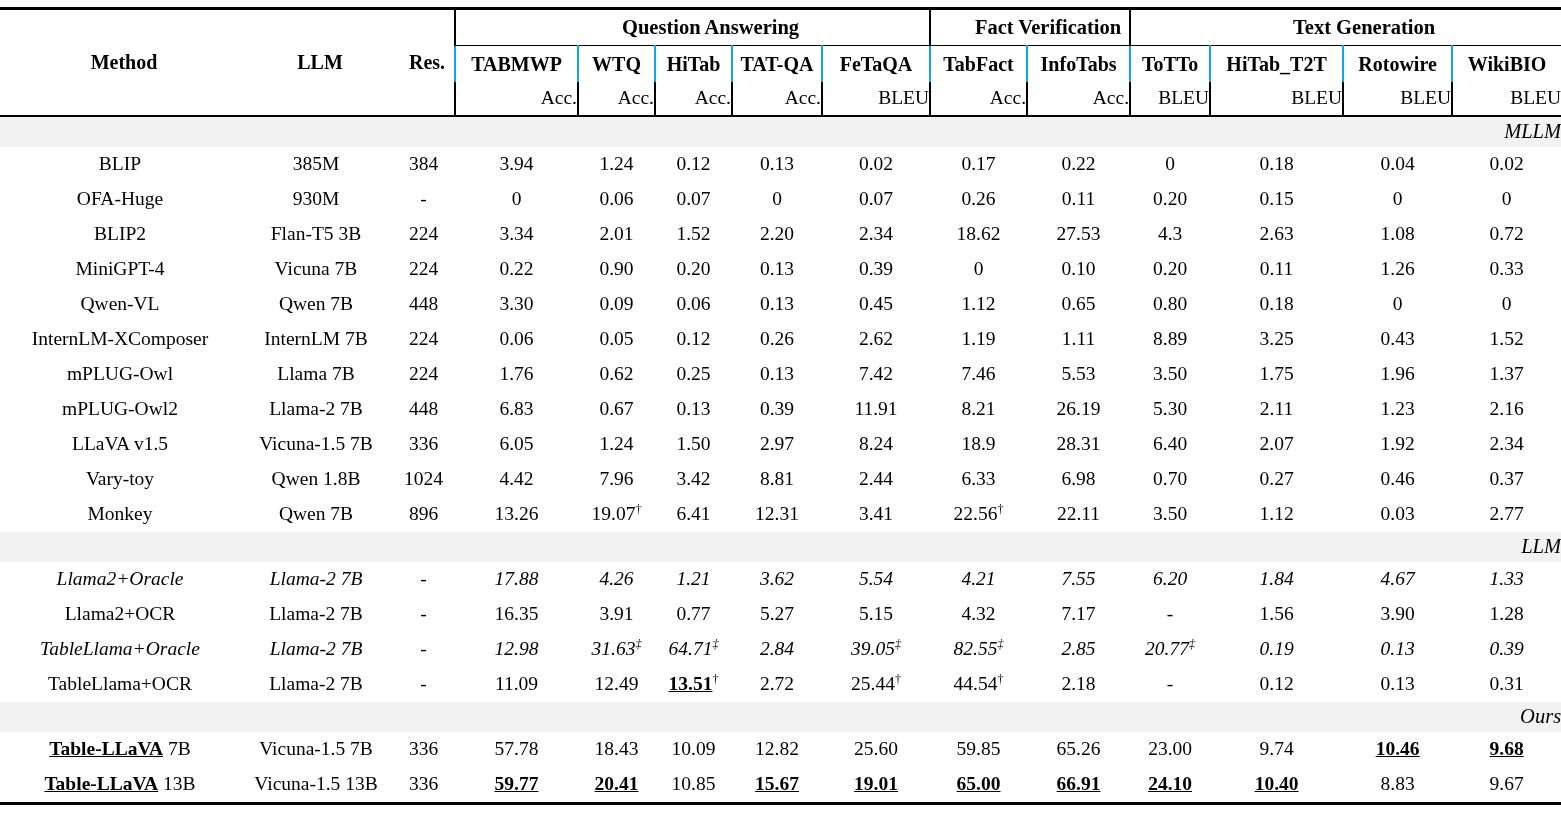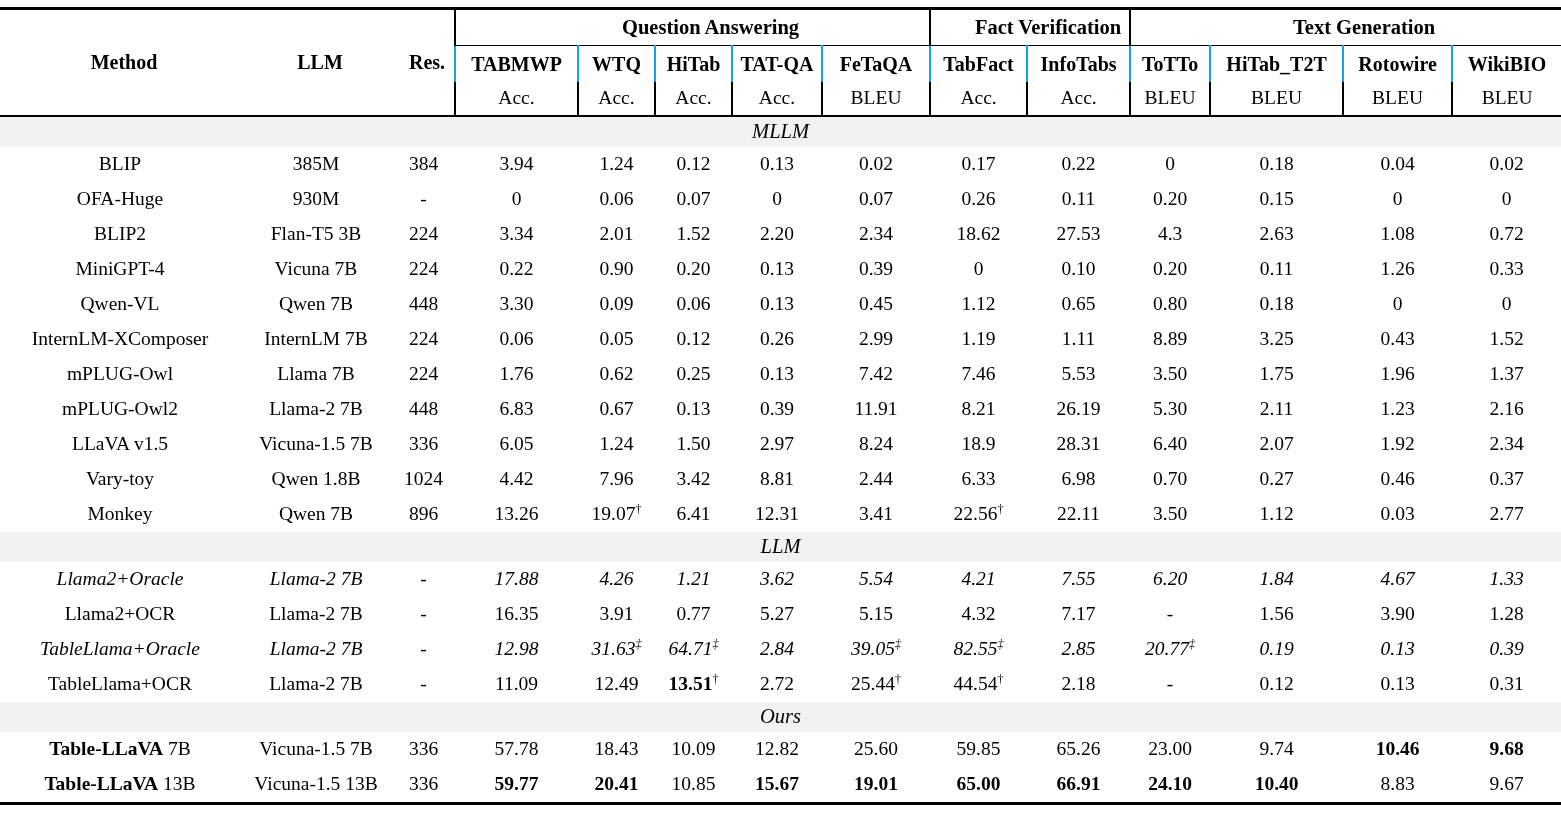--- a/index.html
+++ b/index.html
@@ -54,39 +54,41 @@
     font-size: 20px;
     height: 36px;
     border-left: 2px solid #0ea5e9;
   }
   thead th.metric-th {
     font-weight: normal;
     font-size: 19.5px;
     height: 33px;
     border-left: 2px solid #000;
     border-bottom: 2px solid #000;
+    text-align: right;
   }
   
   tr.section-row td {
     background: #f2f2f2;
-    text-align: center;
+    text-align: right;
     font-style: italic;
     font-size: 20.5px;
     height: 30px;
     padding-left: 0;
   }
   tr.data-row td {
     height: 35px;
   }
   tr.data-row.italic td {
     font-style: italic;
     margin-top: 16px;
   }
   td .bold, td b {
     font-weight: bold;
+    text-decoration: underline;
   }
   sup {
     font-size: 0.62em;
     vertical-align: super;
     line-height: 0;
   }
 </style>
 </head>
 <body>
 
@@ -229,21 +231,21 @@
           <td>0</td>
         </tr>
         <tr class="data-row">
           <td>InternLM-XComposer</td>
           <td>InternLM 7B</td>
           <td>224</td>
           <td>0.06</td>
           <td>0.05</td>
           <td>0.12</td>
           <td>0.26</td>
-          <td>2.99</td>
+          <td>2.62</td>
           <td>1.19</td>
           <td>1.11</td>
           <td>8.89</td>
           <td>3.25</td>
           <td>0.43</td>
           <td>1.52</td>
         </tr>
         <tr class="data-row">
           <td>mPLUG-Owl</td>
           <td>Llama 7B</td>

